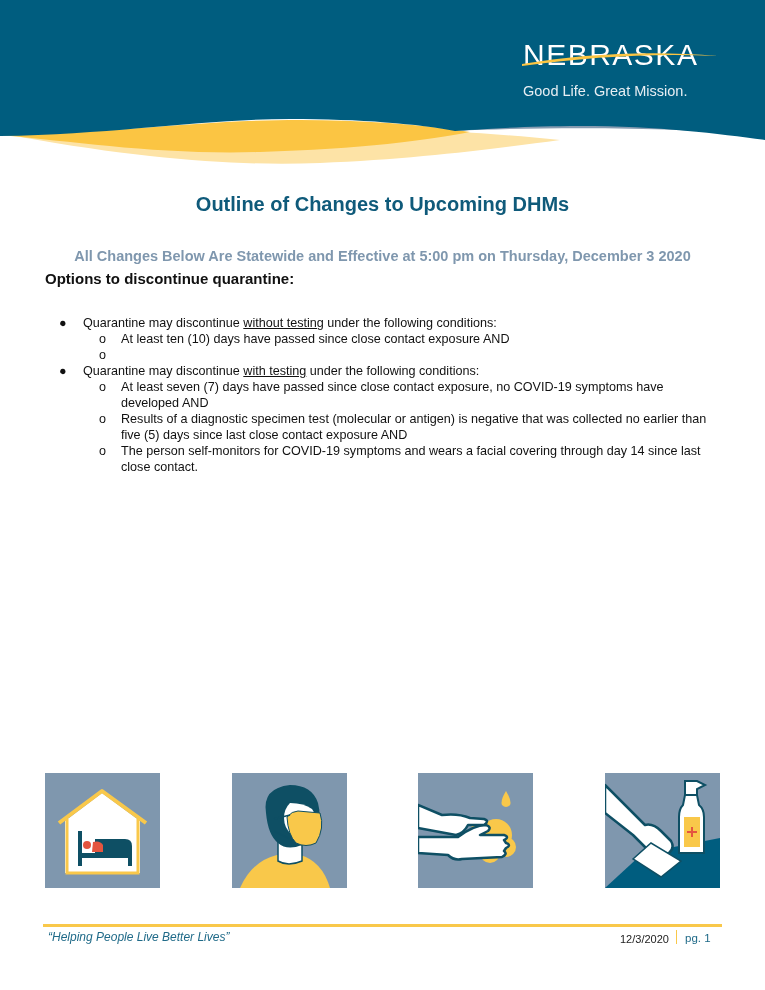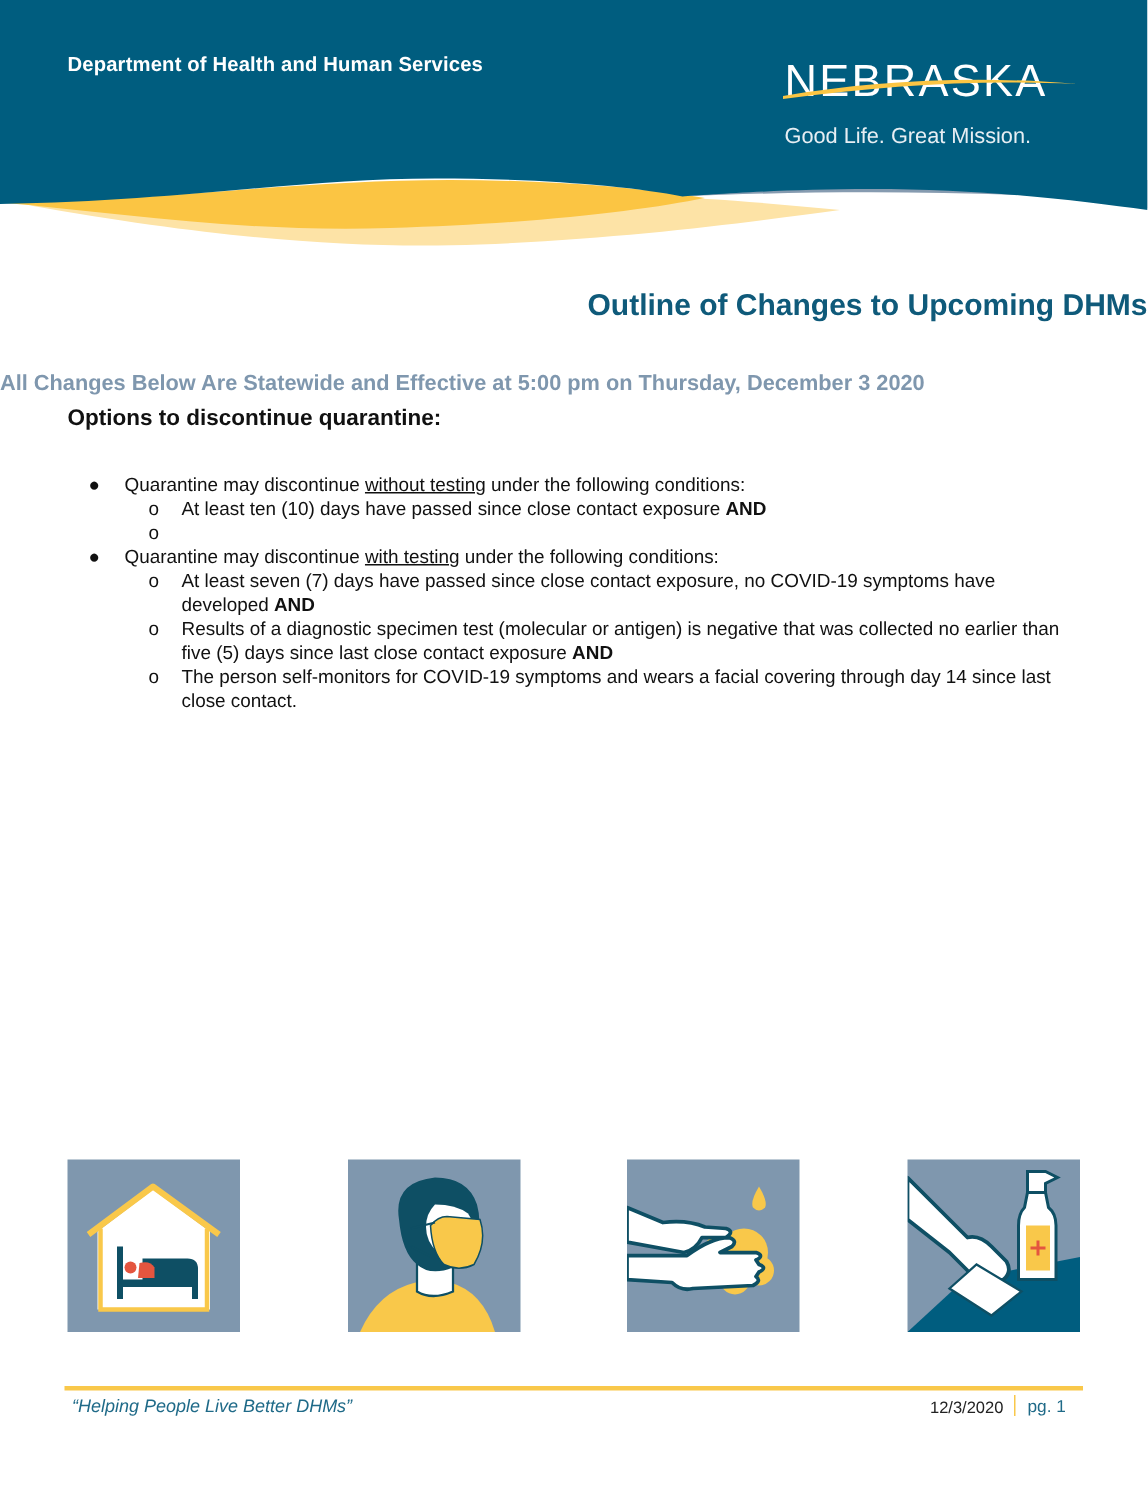--- a/index.html
+++ b/index.html
@@ -8,32 +8,32 @@
 
   .header { position: absolute; left: 0; top: 0; width: 765px; height: 170px; }
   .header svg { position: absolute; left: 0; top: 0; }
   .dept { position: absolute; left: 45px; top: 35px; color: #fff; font-size: 13.5px; font-weight: bold; letter-spacing: 0.1px; }
   .covid { position: absolute; left: 45px; top: 58px; color: #fff; font-size: 16.5px; font-weight: bold; }
   .logo { position: absolute; left: 520px; top: 38px; width: 200px; height: 70px; }
   .logo-word { position: absolute; left: 3px; top: 0; color: #fff; font-size: 30px; letter-spacing: 1.5px; font-weight: normal; }
   .logo-swoosh { position: absolute; left: 0; top: 10px; }
   .logo-tag { position: absolute; left: 3px; top: 45px; color: #e7eef3; font-size: 14.5px; }
 
-  .title { position: absolute; left: 0; width: 765px; top: 193px; text-align: right; color: #0f5a7a; font-size: 20px; font-weight: bold; }
-  .subtitle { position: absolute; left: 0; width: 765px; top: 248px; text-align: left; color: #7f97ae; font-size: 14.5px; font-weight: bold; }
+  .title { position: absolute; left: 0; width: 765px; top: 193px; text-align: center; color: #0f5a7a; font-size: 20px; font-weight: bold; }
+  .subtitle { position: absolute; left: 0; width: 765px; top: 248px; text-align: center; color: #7f97ae; font-size: 14.5px; font-weight: bold; }
   .section-heading { position: absolute; left: 45px; top: 270px; font-size: 15px; font-weight: bold; color: #111; }
 
   .list { position: absolute; left: 45px; top: 315px; width: 670px; font-size: 12.6px; line-height: 16px; color: #111; }
   .item { position: relative; padding-left: 38px; }
   .item + .item { margin-top: 16px; }
   .bullet { position: absolute; left: 14px; top: 0; }
   .sub { position: relative; padding-left: 38px; }
   .sub .o { position: absolute; left: 16px; top: 0; }
   .u { text-decoration: underline; }
-  .b { font-weight: bold; }
+  .b { font-weight: normal; }
 
   .tiles { position: absolute; top: 773px; left: 0; width: 765px; height: 115px; }
   .tile { position: absolute; top: 0; width: 115px; height: 115px; background: #7f97ae; overflow: hidden; }
 
   .footer-rule { position: absolute; left: 43px; top: 924px; width: 679px; height: 3px; background: #f9c84a; }
   .tagline { position: absolute; left: 48px; top: 930px; font-size: 12px; font-style: italic; color: #1f6a88; }
   .date { position: absolute; left: 620px; top: 933px; font-size: 11px; color: #222; }
   .sep { position: absolute; left: 676px; top: 930px; width: 1px; height: 14px; background: #f9c84a; }
   .pg { position: absolute; left: 685px; top: 932px; font-size: 11.5px; font-weight: normal; color: #1f6a88; }
 </style>
@@ -46,21 +46,20 @@
 
     <path d="M0,130 C120,150 220,165 330,163 C420,161 500,148 560,140 L765,140 L765,170 L0,170 Z" fill="#ffffff"></path>
     <path d="M20,137 C150,160 240,166 320,163 C420,159 500,148 560,140 C520,136 470,132 440,131 C330,130 180,133 20,137 Z" fill="#fde3a6"></path>
 
     <path d="M455,131 C520,128 600,127 680,130 C720,132 750,136 765,139 L765,120 C700,124 600,125 520,124 Z" fill="#869bb0"></path>
 
     <path d="M0,135 C80,142 160,155 260,152 C360,149 430,140 470,132 C420,124 360,120 300,120 C200,120 120,133 0,135 Z" fill="#fbc543"></path>
 
     <path d="M0,0 L765,0 L765,140 C720,134 660,126 580,126 C520,126 470,130 455,131 C420,124 360,119 290,119 C200,119 120,134 0,136 Z" fill="#005d7f"></path>
   </svg>
-  <div class="dept">Department of Health and Human Services</div>
   <div class="logo">
     <div class="logo-word">NEBRASKA</div>
     <svg class="logo-swoosh" width="200" height="30" viewBox="0 0 200 30">
       <path d="M2,26 C60,16 130,12 198,18 C130,15 70,19 2,28 Z" fill="#fbc543"></path>
     </svg>
     <div class="logo-tag">Good Life. Great Mission.</div>
   </div>
 </div>
 
 <div class="title">Outline of Changes to Upcoming DHMs</div>
@@ -143,16 +142,16 @@
       <path d="M28,86 L46,70 L76,88 L56,104 Z" fill="#ffffff" stroke="#0e4f64" stroke-width="1.5"></path>
       <path d="M80,8 L92,8 L100,12 L92,16 L92,22 L80,22 Z" fill="#ffffff" stroke="#0e4f64" stroke-width="2"></path>
       <path d="M80,22 L92,22 L94,32 Q99,36 99,44 L99,80 L74,80 L74,44 Q74,36 78,32 Z" fill="#ffffff" stroke="#0e4f64" stroke-width="2"></path>
       <rect x="79" y="44" width="16" height="30" fill="#f9c84a"></rect>
       <path d="M87,54 L87,64 M82,59 L92,59" stroke="#e4553f" stroke-width="2"></path>
     </svg>
   </div>
 </div>
 
 <div class="footer-rule"></div>
-<div class="tagline">“Helping People Live Better DHMs”</div>
+<div class="tagline">“Helping People Live Better Lives”</div>
 <div class="date">12/3/2020</div>
 <div class="sep"></div>
 <div class="pg">pg. 1</div>
 
 </body></html>

